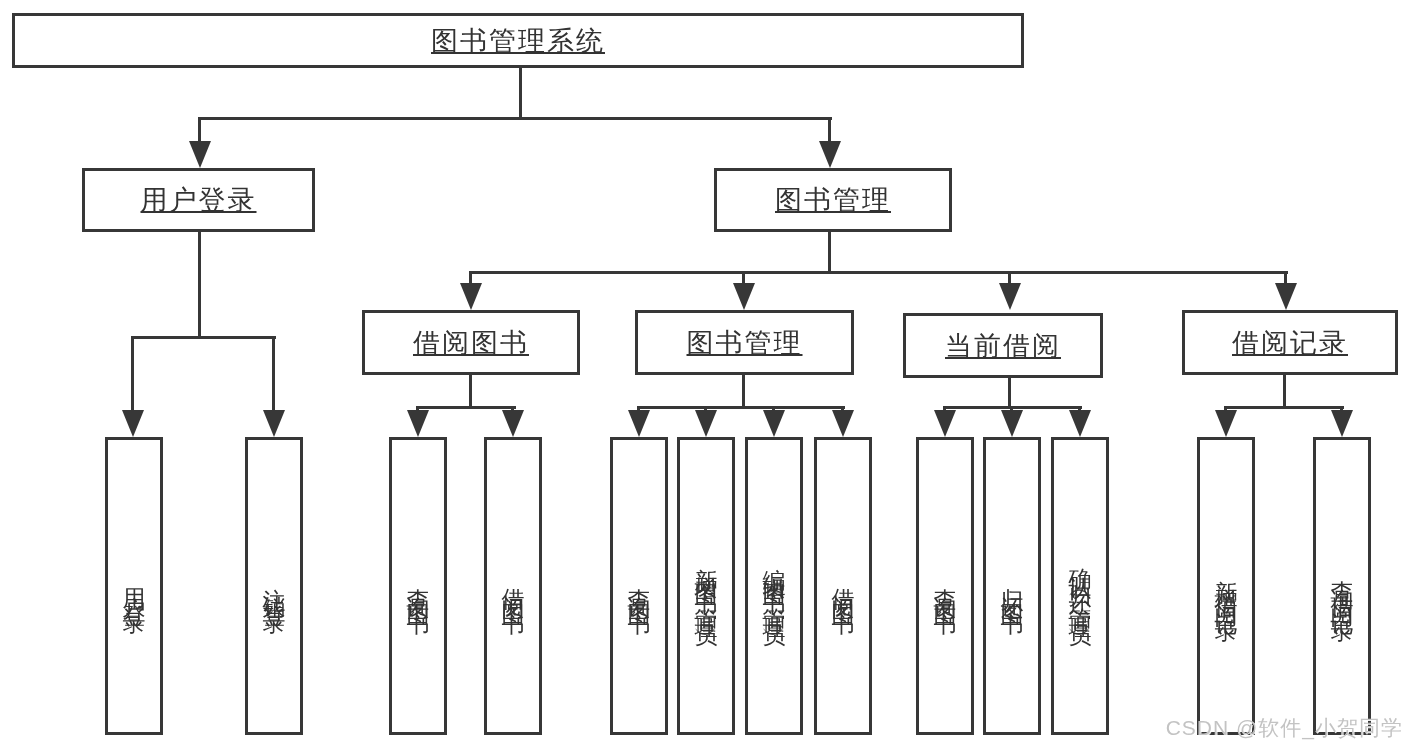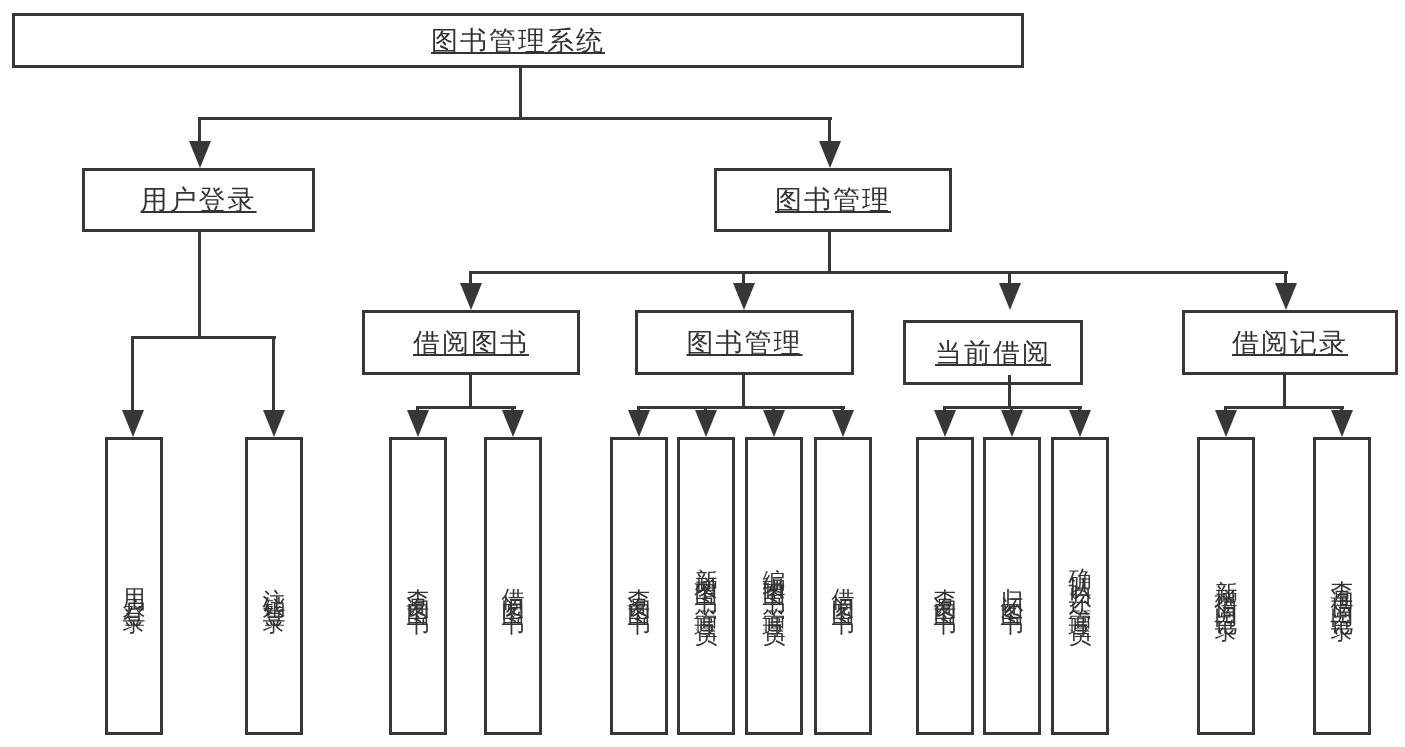--- a/index.html
+++ b/index.html
@@ -100,21 +100,21 @@
   <div class="arrow" style="left:999px;top:283px"></div>
   <div class="vline" style="left:1284px;top:271px;height:16px"></div>
   <div class="arrow" style="left:1275px;top:283px"></div>
 
   <div class="hbox" style="left:362px;top:310px;width:218px;height:65px">
     <span>借阅图书</span>
   </div>
   <div class="hbox" style="left:635px;top:310px;width:219px;height:65px">
     <span>图书管理</span>
   </div>
-  <div class="hbox" style="left:903px;top:320px;width:180px;height:65px">
+  <div class="hbox" style="left:903px;top:313px;width:200px;height:65px">
     <span>当前借阅</span>
   </div>
   <div class="hbox" style="left:1182px;top:310px;width:216px;height:65px">
     <span>借阅记录</span>
   </div>
 
   <div class="vline" style="left:469px;top:375px;height:33px"></div>
   <div class="hline" style="left:416px;top:406px;width:100px"></div>
   <div class="vline" style="left:416px;top:406px;height:8px"></div>
   <div class="arrow" style="left:407px;top:410px"></div>
@@ -185,14 +185,15 @@
     <span class="vtext">确认归还（管理员）</span>
   </div>
 
   <div class="vbox" style="left:1197px">
     <span class="vtext">新增借阅记录</span>
   </div>
   <div class="vbox" style="left:1313px">
     <span class="vtext">查询借阅记录</span>
   </div>
 
+  <div class="watermark">CSDN @软件_小贺同学</div>
 
 </div>
 
 </body></html>

